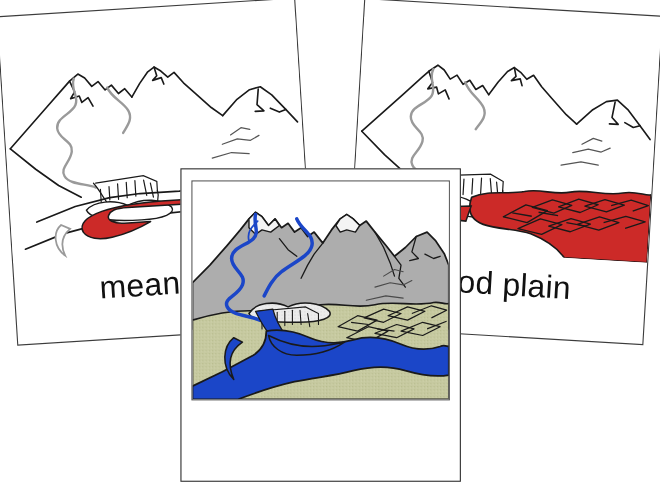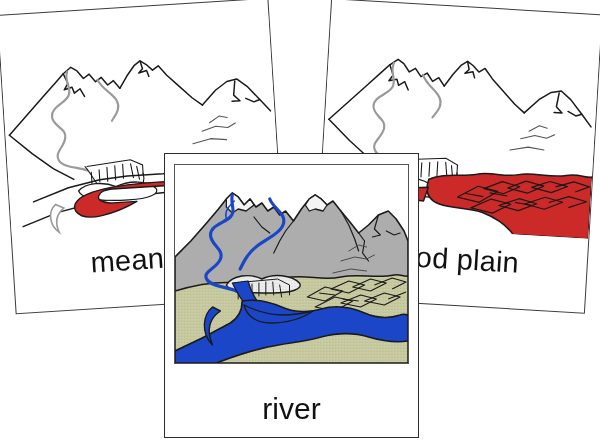--- a/index.html
+++ b/index.html
@@ -334,17 +334,16 @@
                  C 180 167, 164 168, 148 172 C 130 177, 112 178, 94 182
                  C 76 186, 58 192, 42 198 L0 198 L0 186
                  C 18 178, 38 168, 56 158 C 64 153, 68 146, 68 136 Z" fill="#1b46c8" stroke="#1a1a1a" stroke-width="1.6" stroke-linejoin="round"></path>
 
         <path d="M70 140 C 82 146, 96 150, 110 150 C 122 150, 130 148, 140 146
                  C 128 154, 112 158, 96 158 C 82 158, 72 150, 70 140 Z" fill="#1b46c8" stroke="#1a1a1a" stroke-width="1.3" stroke-linejoin="round"></path>
 
         <path d="M38 142 C 28 150, 26 168, 38 180 C 32 166, 34 154, 46 146 Z" fill="#1b46c8" stroke="#1a1a1a" stroke-width="1.4" stroke-linejoin="round"></path>
       </svg>
     </div>
-    <div class="card-label">river</div>
     <div class="paper-edge"></div>
   </div>
 
 </div>
 
 </body></html>

